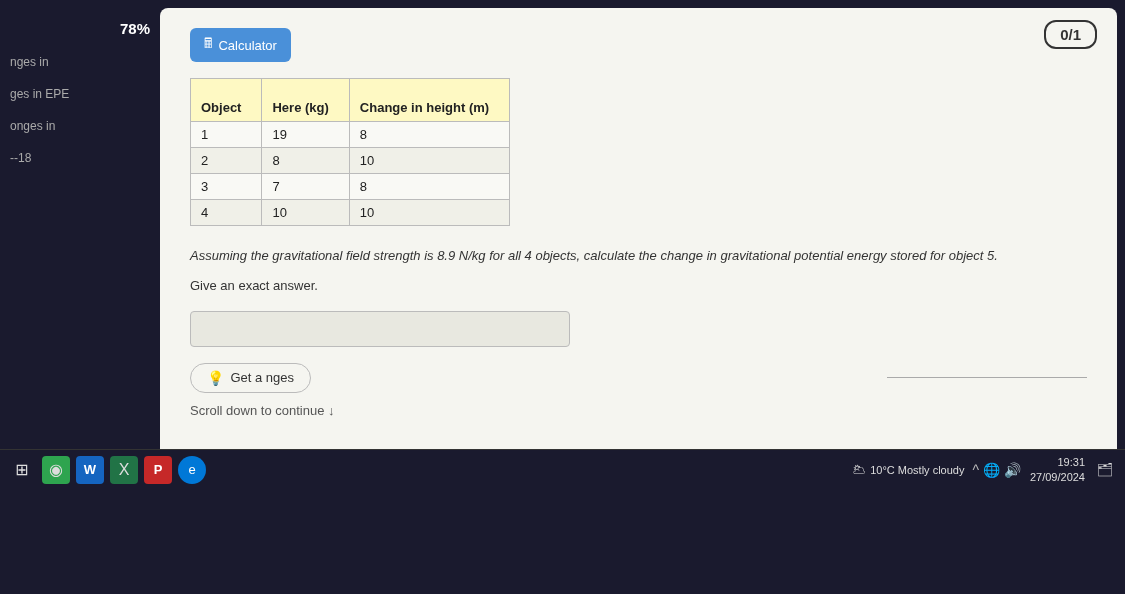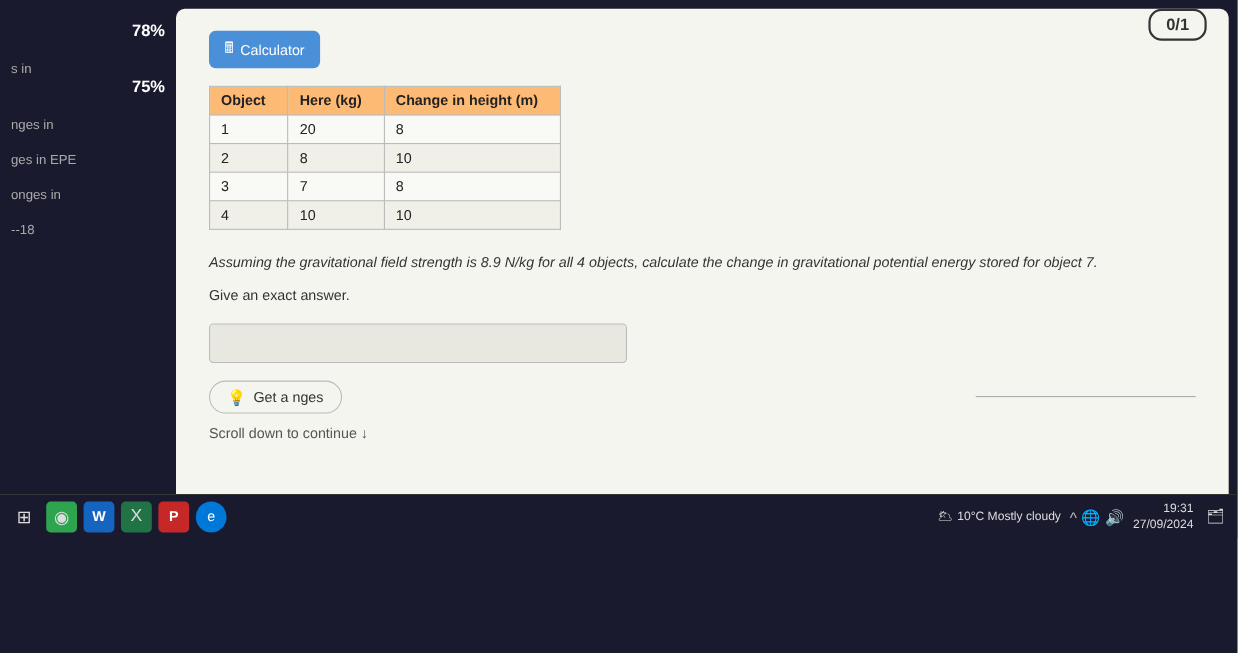--- a/index.html
+++ b/index.html
@@ -59,21 +59,21 @@
       border-radius: 8px 8px 0 0;
       margin: 8px 8px 0 0;
       padding: 20px 30px;
       overflow-y: auto;
       position: relative;
     }
 
     
     .score-badge {
       position: absolute;
-      top: 0;
+      top: 12px;
       right: 20px;
       border: 2px solid #333;
       border-radius: 12px;
       padding: 4px 14px;
       font-size: 15px;
       font-weight: bold;
       color: #333;
       background: #f5f5f0;
     }
 
@@ -105,23 +105,23 @@
     }
 
     
     .data-table {
       border-collapse: collapse;
       margin-bottom: 20px;
       font-size: 13px;
     }
 
     .data-table th {
-      background: #fdba74;
+      background: #fef9c3;
       border: 1px solid #bbb;
-      padding: 4px 20px 6px 10px;
+      padding: 21px 20px 6px 10px;
       text-align: left;
       font-weight: bold;
       color: #222;
     }
 
     .data-table td {
       border: 1px solid #bbb;
       padding: 5px 20px 5px 10px;
       color: #222;
       background: #f9f9f5;
@@ -250,24 +250,20 @@
     }
   </style>
 </head>
 <body>
 
 <div class="screen">
 
   <div class="sidebar">
     <div class="sidebar-item">
       <span class="percent">78%</span>
-    </div>
-    <div class="sidebar-item">
-      <span class="label">s in</span>
-      <span class="percent">75%</span>
     </div>
     <div class="sidebar-item">
       <span class="label">nges in</span>
     </div>
     <div class="sidebar-item">
       <span class="label">ges in EPE</span>
     </div>
     <div class="sidebar-item">
       <span class="label">onges in</span>
     </div>
@@ -296,21 +292,21 @@
       <thead>
         <tr>
           <th>Object</th>
           <th>Here (kg)</th>
           <th>Change in height (m)</th>
         </tr>
       </thead>
       <tbody id="table-body">
       <tr>
             <td>1</td>
-            <td>20</td>
+            <td>19</td>
             <td>8</td>
           </tr>
           <tr>
             <td>2</td>
             <td>8</td>
             <td>10</td>
           </tr>
           <tr>
             <td>3</td>
             <td>7</td>
@@ -318,21 +314,21 @@
           </tr>
           <tr>
             <td>4</td>
             <td>10</td>
             <td>10</td>
           </tr>
         </tbody>
     </table>
 
     
-    <p class="instruction-text">Assuming the gravitational field strength is 8.9 N/kg for all 4 objects, calculate the change in gravitational potential energy stored for object 7.</p>
+    <p class="instruction-text">Assuming the gravitational field strength is 8.9 N/kg for all 4 objects, calculate the change in gravitational potential energy stored for object 5.</p>
 
     
     <p class="give-exact">Give an exact answer.</p>
 
     
     <div class="answer-area">
       <input type="text" style="border: none; background: transparent; outline: none; width: 100%; font-size: 13px; color: rgb(85, 85, 85);" placeholder="">
     </div>
 
     

